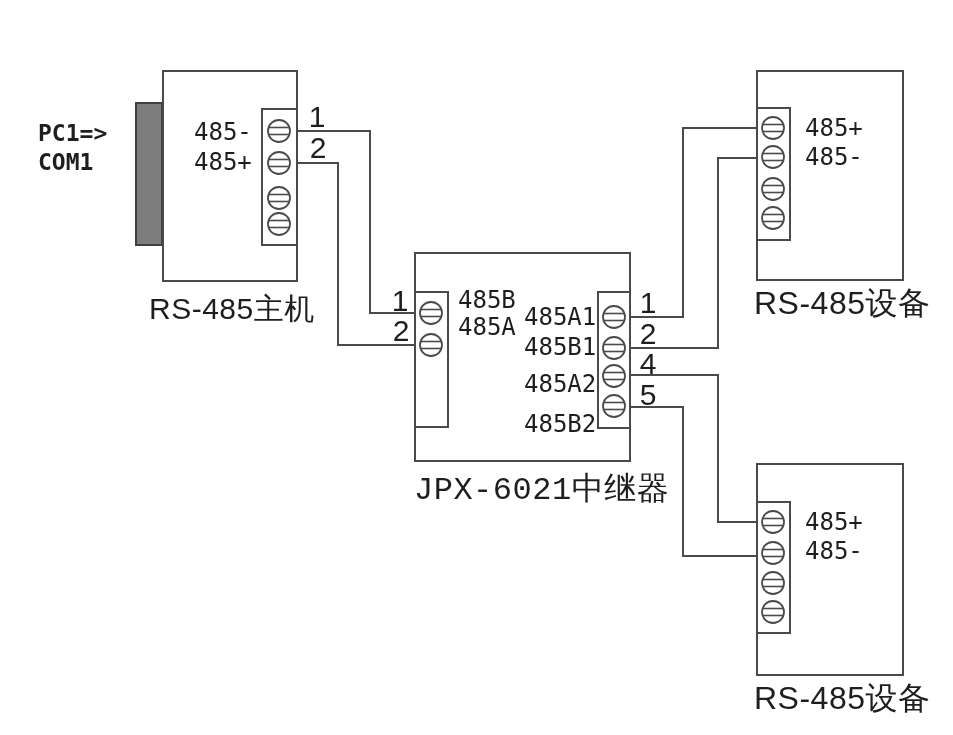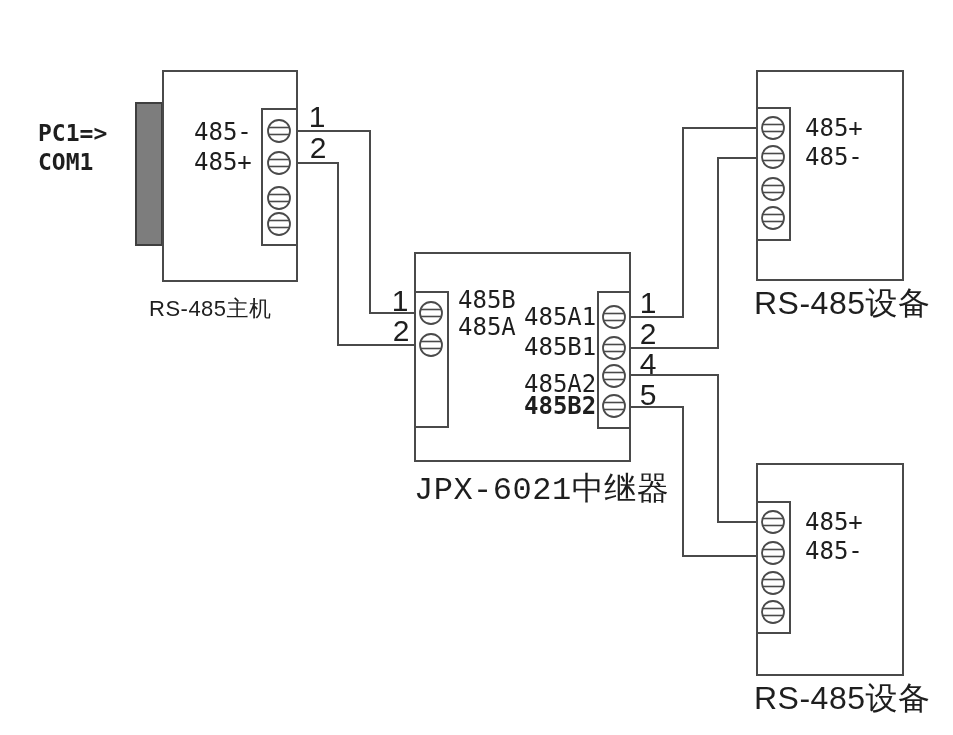--- a/index.html
+++ b/index.html
@@ -25,21 +25,21 @@
   .screw line{stroke:var(--line);stroke-width:1.6;}
   .lbl{position:absolute;color:var(--text);white-space:nowrap;}
   .mono{font-family:"DejaVu Sans Mono",monospace;}
   .tlabel{font-size:24px;line-height:25px;}
   .num{
     font-size:30px;line-height:30px;font-weight:normal;
     transform:translate(-50%,-50%);
   }
   .pc{font-size:23px;line-height:29px;font-weight:bold;}
   .title{letter-spacing:0.5px;}
-  .t30{font-size:22px;line-height:32px;}
+  .t30{font-size:30px;line-height:32px;}
   .t28{font-size:32px;line-height:30px;}
 </style>
 </head>
 <body>
 
 <div class="canvas">
 
   <svg class="layer" width="953" height="735" viewBox="0 0 953 735">
 
     <rect class="connector" x="136" y="103" width="26" height="142"></rect>
@@ -173,21 +173,21 @@
 
   <div class="lbl mono tlabel" style="left:458px;top:288px;">485B</div>
   <div class="lbl mono tlabel" style="left:458px;top:315px;">485A</div>
 
   <div class="lbl num" style="left:400px;top:301px;">1</div>
   <div class="lbl num" style="left:401px;top:331px;">2</div>
 
   <div class="lbl mono tlabel" style="left:524px;top:305px;text-align:right;">485A1</div>
   <div class="lbl mono tlabel" style="left:524px;top:335px;">485B1</div>
   <div class="lbl mono tlabel" style="left:524px;top:372px;">485A2</div>
-  <div class="lbl mono tlabel" style="left:524px;top:394px;font-weight:bold;">485B2</div>
+  <div class="lbl mono tlabel" style="left:524px;top:412px;">485B2</div>
 
   <div class="lbl num" style="left:648px;top:303px;">1</div>
   <div class="lbl num" style="left:648px;top:334px;">2</div>
   <div class="lbl num" style="left:648px;top:364px;">4</div>
   <div class="lbl num" style="left:648px;top:395px;">5</div>
 
   <div class="lbl title t28" style="left:414px;top:476px;font-family:Liberation Mono, monospace;">JPX-6021中继器</div>
 
   <div class="lbl mono tlabel" style="left:805px;top:116px;">485+</div>
   <div class="lbl mono tlabel" style="left:805px;top:145px;">485-</div>

